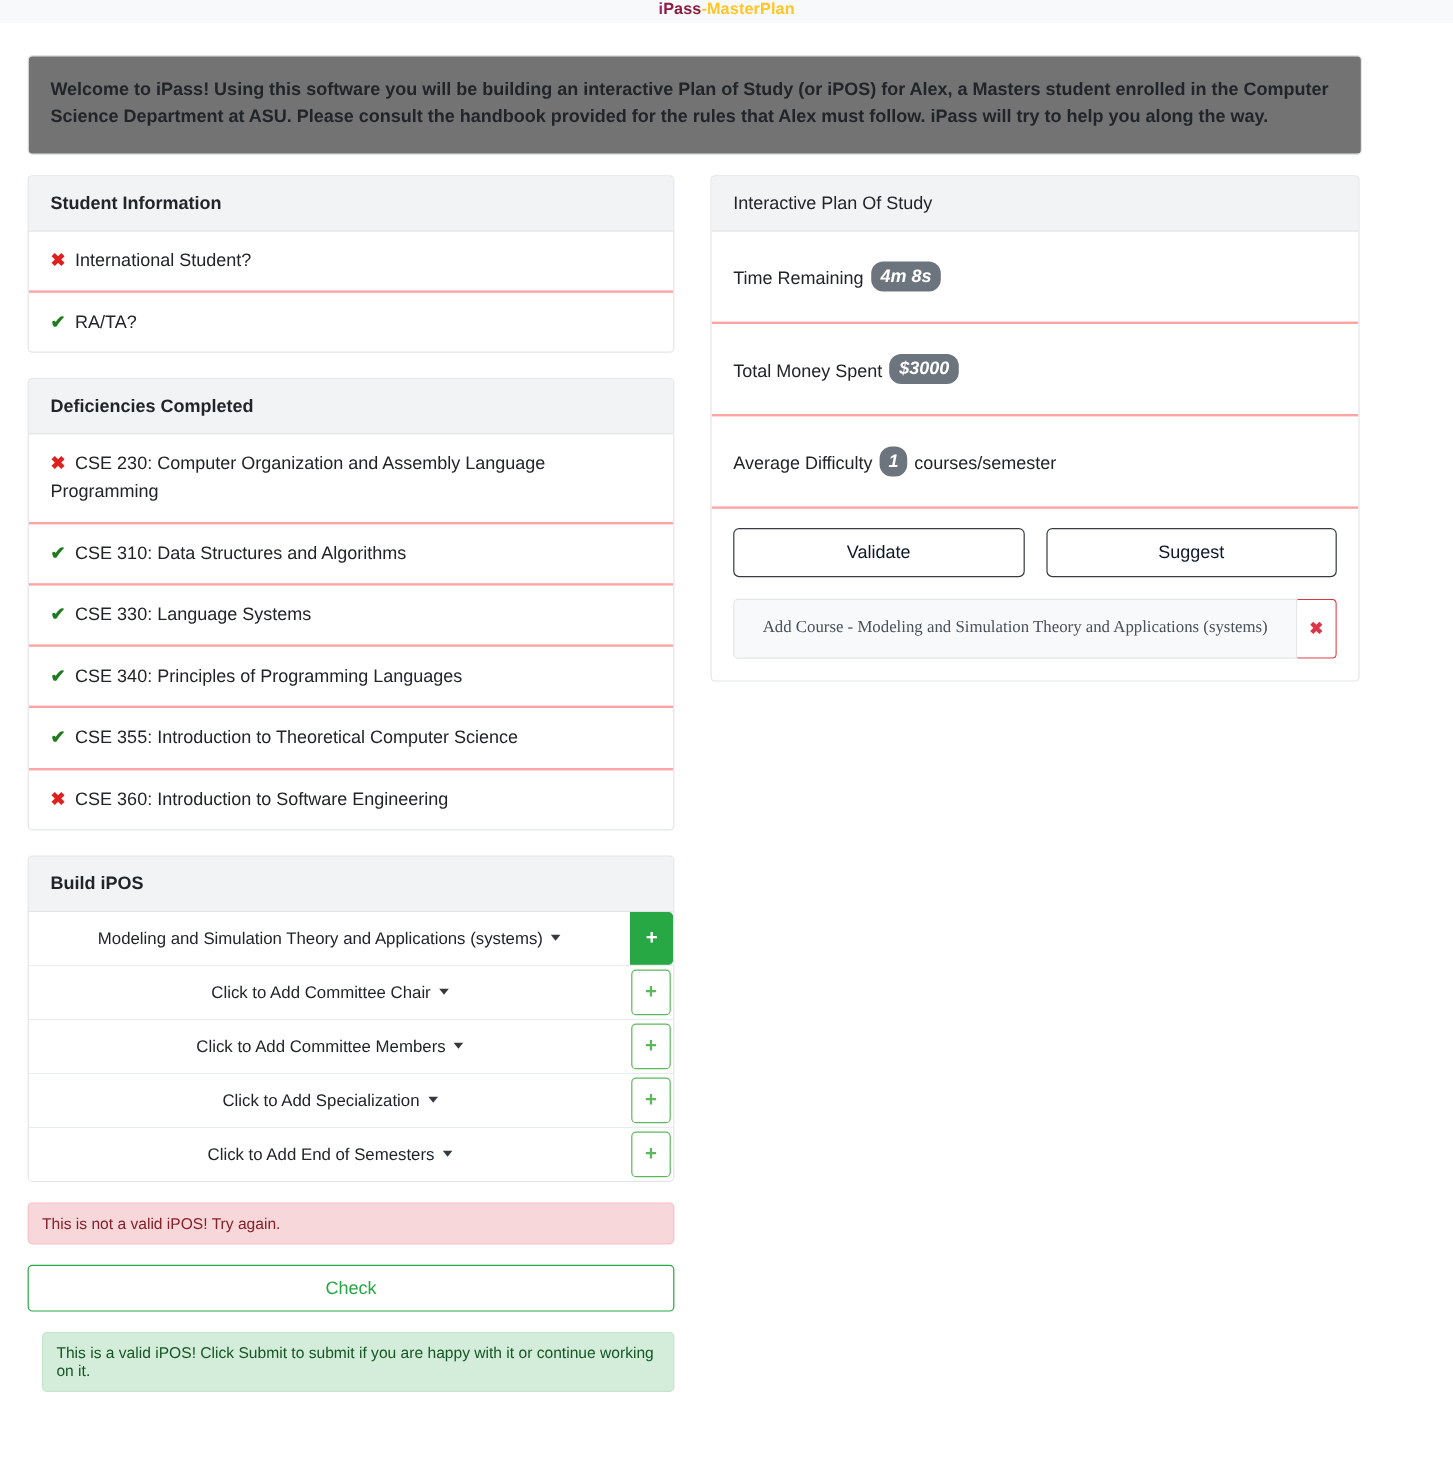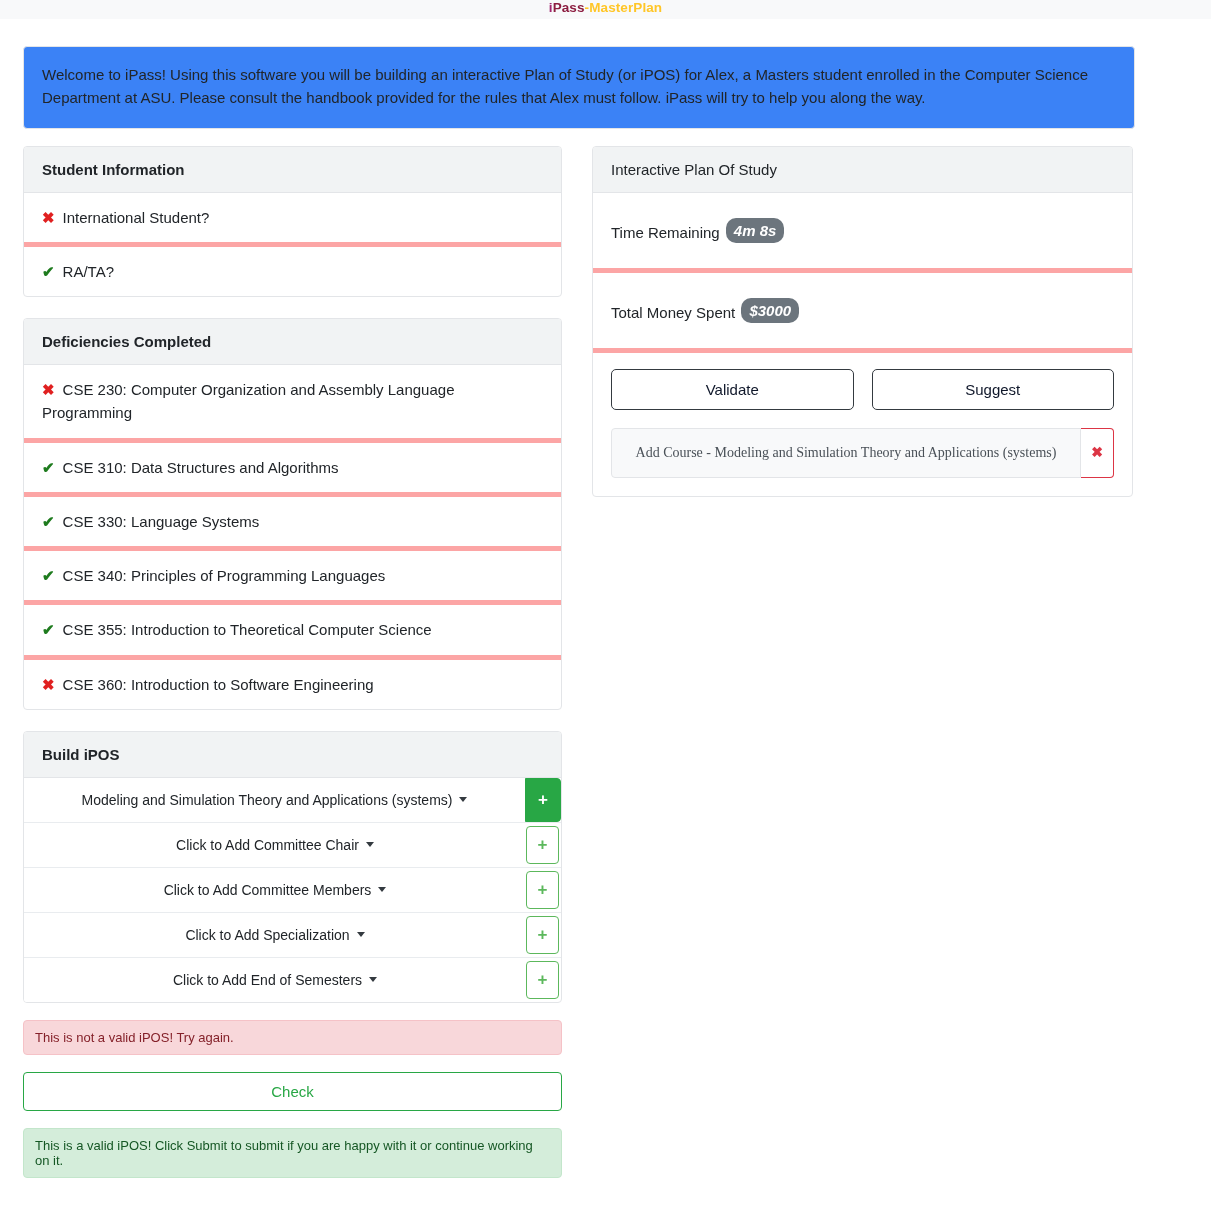--- a/index.html
+++ b/index.html
@@ -26,22 +26,23 @@
   }
   .brand-i      { color: #a1246e; }
   .brand-pass   { color: #8c1d40; }
   .brand-master { color: #ffc627; }
 
   
   .welcome-card {
     margin: 27px 76px 0 23px;
     border: 1px solid #e3e5e8;
     border-radius: 4px;
-    background: #3b82f6;
+    background: #737373;
     padding: 16px 18px 18px 18px;
+    font-weight: bold;
   }
   .welcome-text {
     font-size: 15px;
     line-height: 1.55;
     color: #212529;
   }
 
   
   .columns {
     display: flex;
@@ -66,21 +67,21 @@
     border-bottom: 1px solid #e3e5e8;
     padding: 14px 18px;
     font-size: 15px;
     font-weight: bold;
     color: #212529;
   }
   .card-head.plain { font-weight: normal; font-size: 15px; }
 
   .list-row {
     padding: 13px 18px;
-    border-bottom: 5px solid #fca5a5;
+    border-bottom: 2px solid #fca5a5;
     font-size: 15px;
     line-height: 1.55;
     color: #212529;
   }
   .list-row:last-child { border-bottom: none; }
 
   .mark {
     font-weight: bold;
     font-size: 15px;
     margin-right: 8px;
@@ -207,21 +208,21 @@
   }
 
   
   .alert {
     border-radius: 4px;
     font-size: 13px;
     padding: 9px 11px;
     margin-top: 17px;
   }
   .alert-danger  { background: #f8d7da; color: #842029; border: 1px solid #f5c2c7; }
-  .alert-success { background: #d4edda; color: #155724; border: 1px solid #c3e6cb; }
+  .alert-success { background: #d4edda; color: #155724; border: 1px solid #c3e6cb; margin-left: 12px; }
 
   .btn-block {
     display: block;
     width: 100%;
     border-radius: 4px;
     font-size: 15px;
     font-family: "Liberation Sans", sans-serif;
     padding: 10px 8px;
     margin-top: 17px;
     cursor: pointer;
@@ -342,20 +343,24 @@
       <div class="card-head plain">Interactive Plan Of Study</div>
 
       <div class="list-row">
         <span>Time Remaining</span>
         <span class="badge">4m 8s</span>
       </div>
       <div class="list-row">
         <span>Total Money Spent</span>
         <span class="badge">$3000</span>
       </div>
+      <div class="list-row">
+        <span>Average Difficulty</span>
+        <span class="badge circle">1</span><span> courses/semester</span>
+      </div>
 
       <div class="panel-actions">
         <div class="btn-row">
           <button class="btn-outline-dark">Validate</button>
           <button class="btn-outline-dark">Suggest</button>
         </div>
 
         <div class="suggestion">
           <div class="suggestion-body">Add Course - Modeling and Simulation Theory and Applications (systems)</div>
           <div class="suggestion-close">✖</div>

